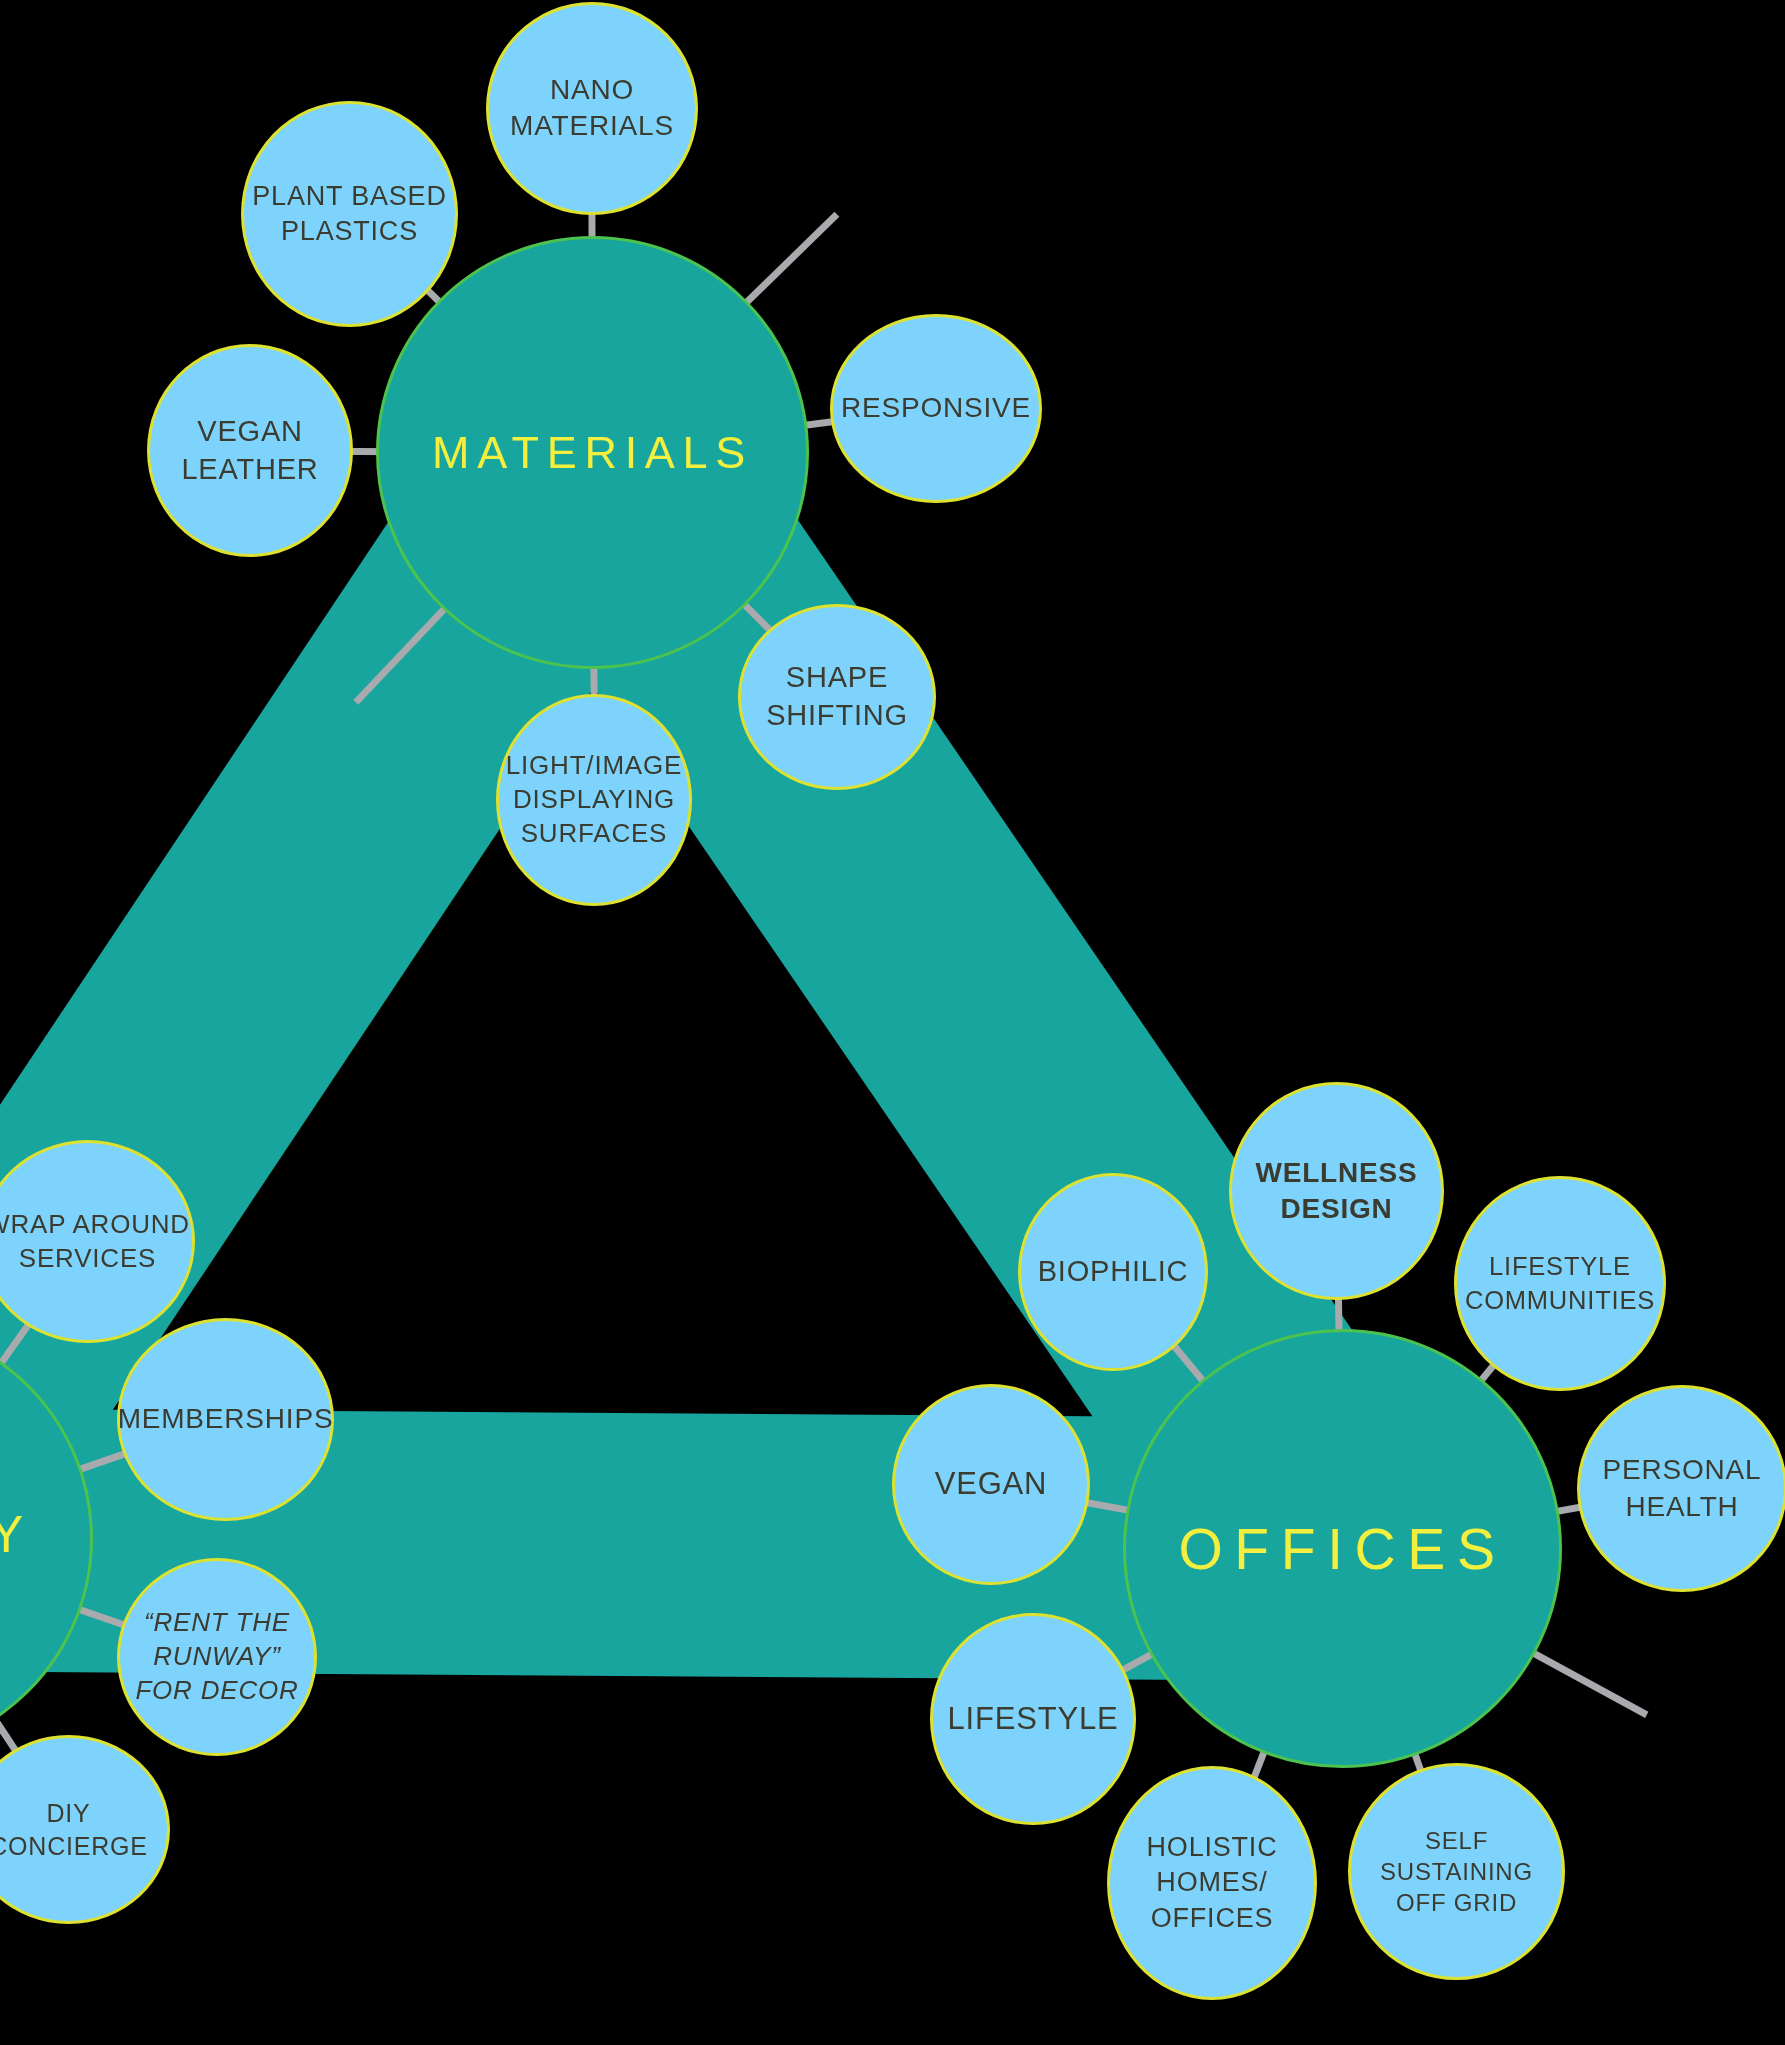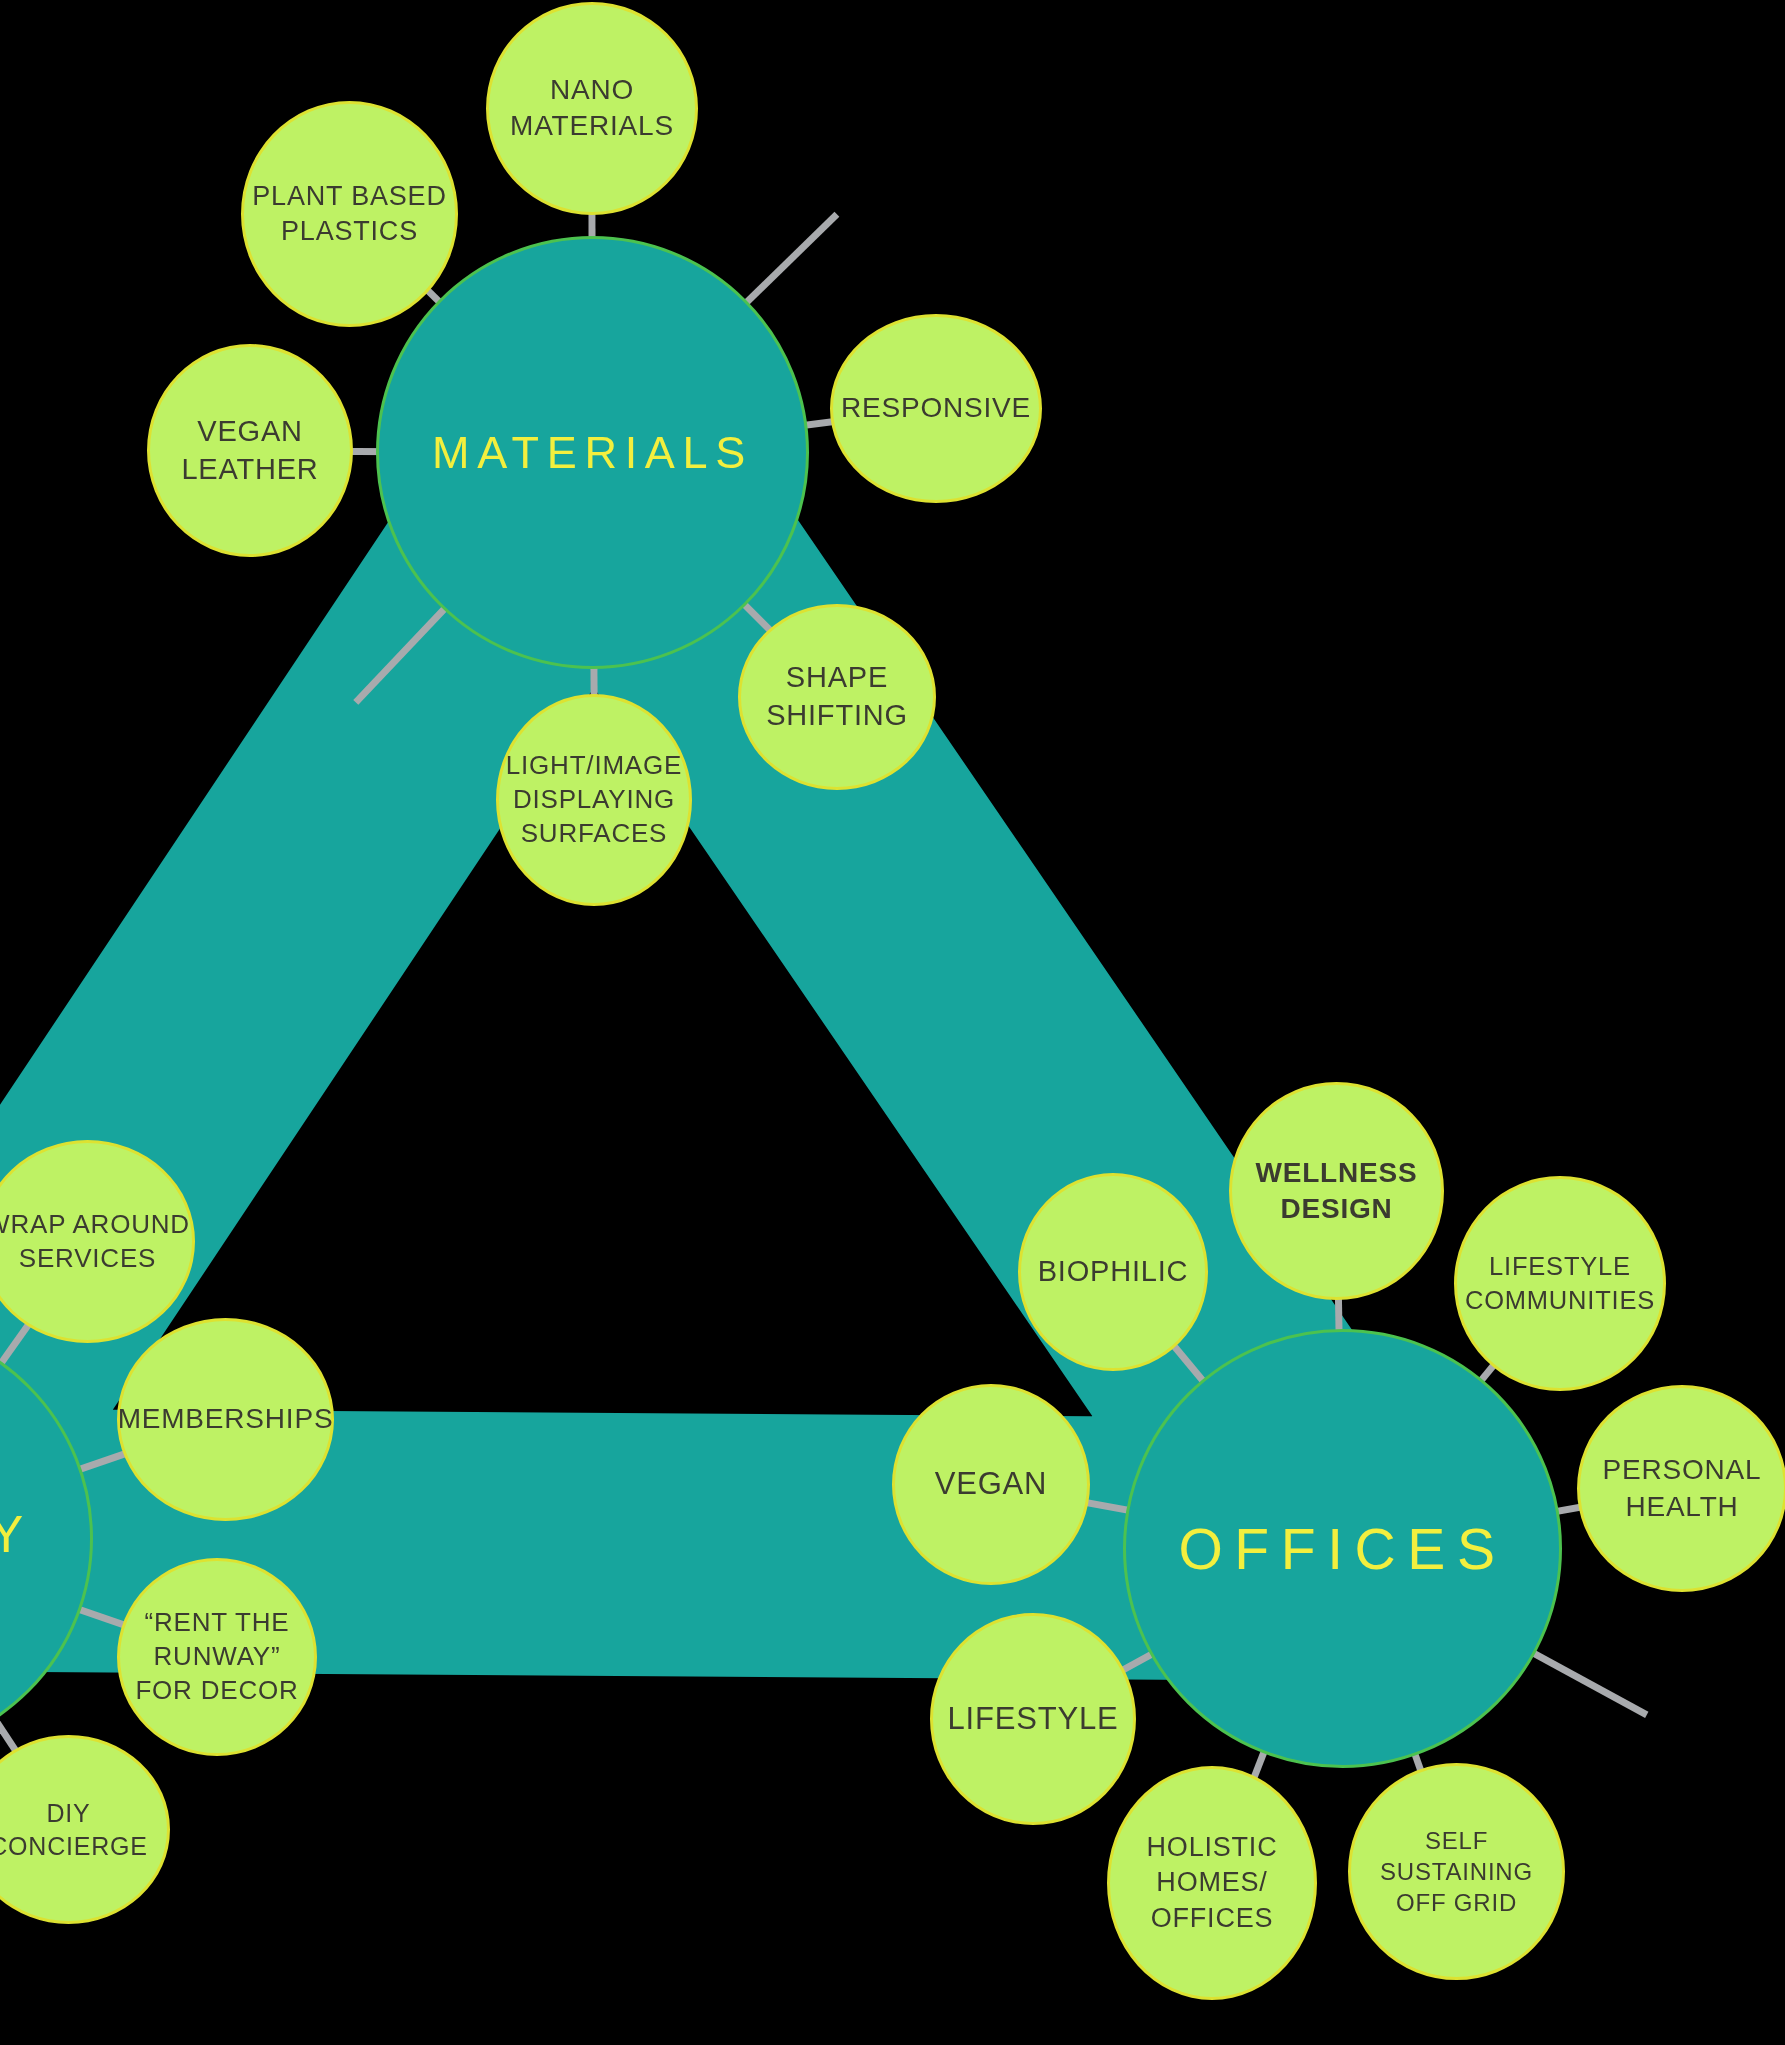--- a/index.html
+++ b/index.html
@@ -17,21 +17,21 @@
   }
   #geometry {
     position: absolute;
     left: 0;
     top: 0;
   }
   .node {
     position: absolute;
     box-sizing: border-box;
     border-radius: 50%;
-    background: #bef264;
+    background: #7dd3fc;
     border: 3.9px solid #dde231;
     display: flex;
     align-items: center;
     justify-content: center;
     text-align: center;
     color: #3b3b30;
     font-weight: 300;
     letter-spacing: 0.8px;
     line-height: 1.3;
     white-space: pre-line;
@@ -142,20 +142,20 @@
 
   <div class="node" style="left:930px; top:1613px; width:206px; height:212px; font-size:31px;">LIFESTYLE</div>
 
   <div class="node" style="left:892px; top:1384px; width:198px; height:201px; font-size:31px;">VEGAN</div>
 
   <div class="node" style="left:-20px; top:1140px; width:215px; height:203px; font-size:26px;">WRAP AROUND
 SERVICES</div>
 
   <div class="node" style="left:117px; top:1318px; width:217px; height:203px; font-size:28px;">MEMBERSHIPS</div>
 
-  <div class="node" style="left:117px; top:1558px; width:200px; height:198px; font-size:26px;">“RENT THE
+  <div class="node" style="left:117px; top:1558px; width:200px; height:198px; font-size:26px;font-style:italic;">“RENT THE
 RUNWAY”
 FOR DECOR</div>
 
   <div class="node" style="left:-33px; top:1735px; width:203px; height:189px; font-size:25px;">DIY CONCIERGE</div>
 
 </div>
 
 
 </body></html>

